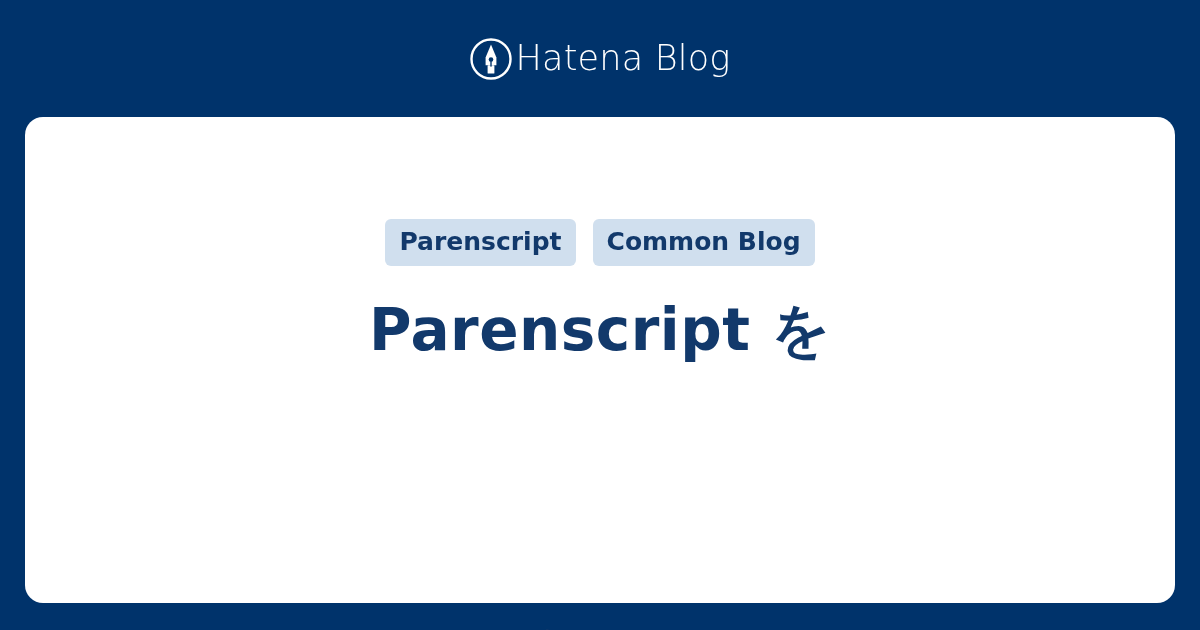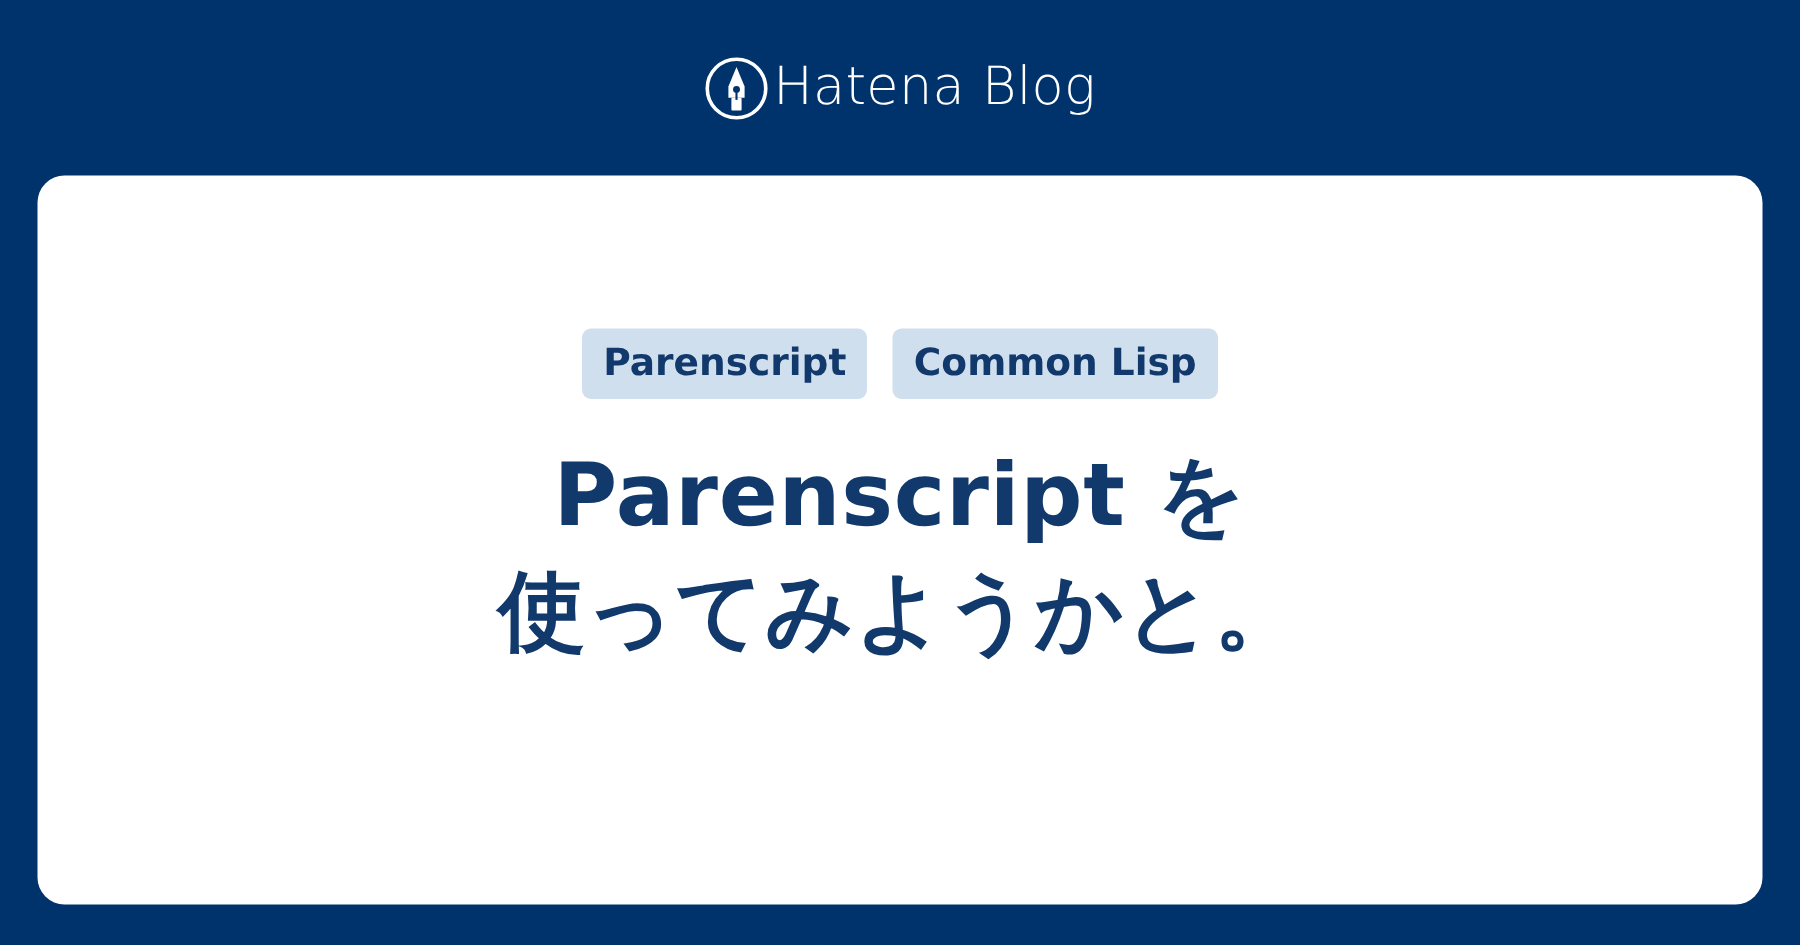--- a/index.html
+++ b/index.html
@@ -135,25 +135,24 @@
       <circle cx="22" cy="22.6" r="2.3" fill="#00336b"></circle>
       <rect x="21.3" y="24.4" width="1.4" height="5.2" fill="#00336b"></rect>
     </svg>
     <div class="brand-name">Hatena Blog</div>
   </div>
 
   <div class="entry-card">
 
     <div class="tag-list">
       <span class="tag-pill">Parenscript</span>
-      <span class="tag-pill">Common Lisp</span>
+      <span class="tag-pill">Common Blog</span>
     </div>
 
     <h1 class="entry-title">
       <span class="title-line">Parenscript を</span>
-      <span class="title-line">使ってみようかと。</span>
     </h1>
 
     <div class="blog-subtitle">ほんとのこと知りたいだけなのに。</div>
 
   </div>
 
 </div>
 
 </body></html>

